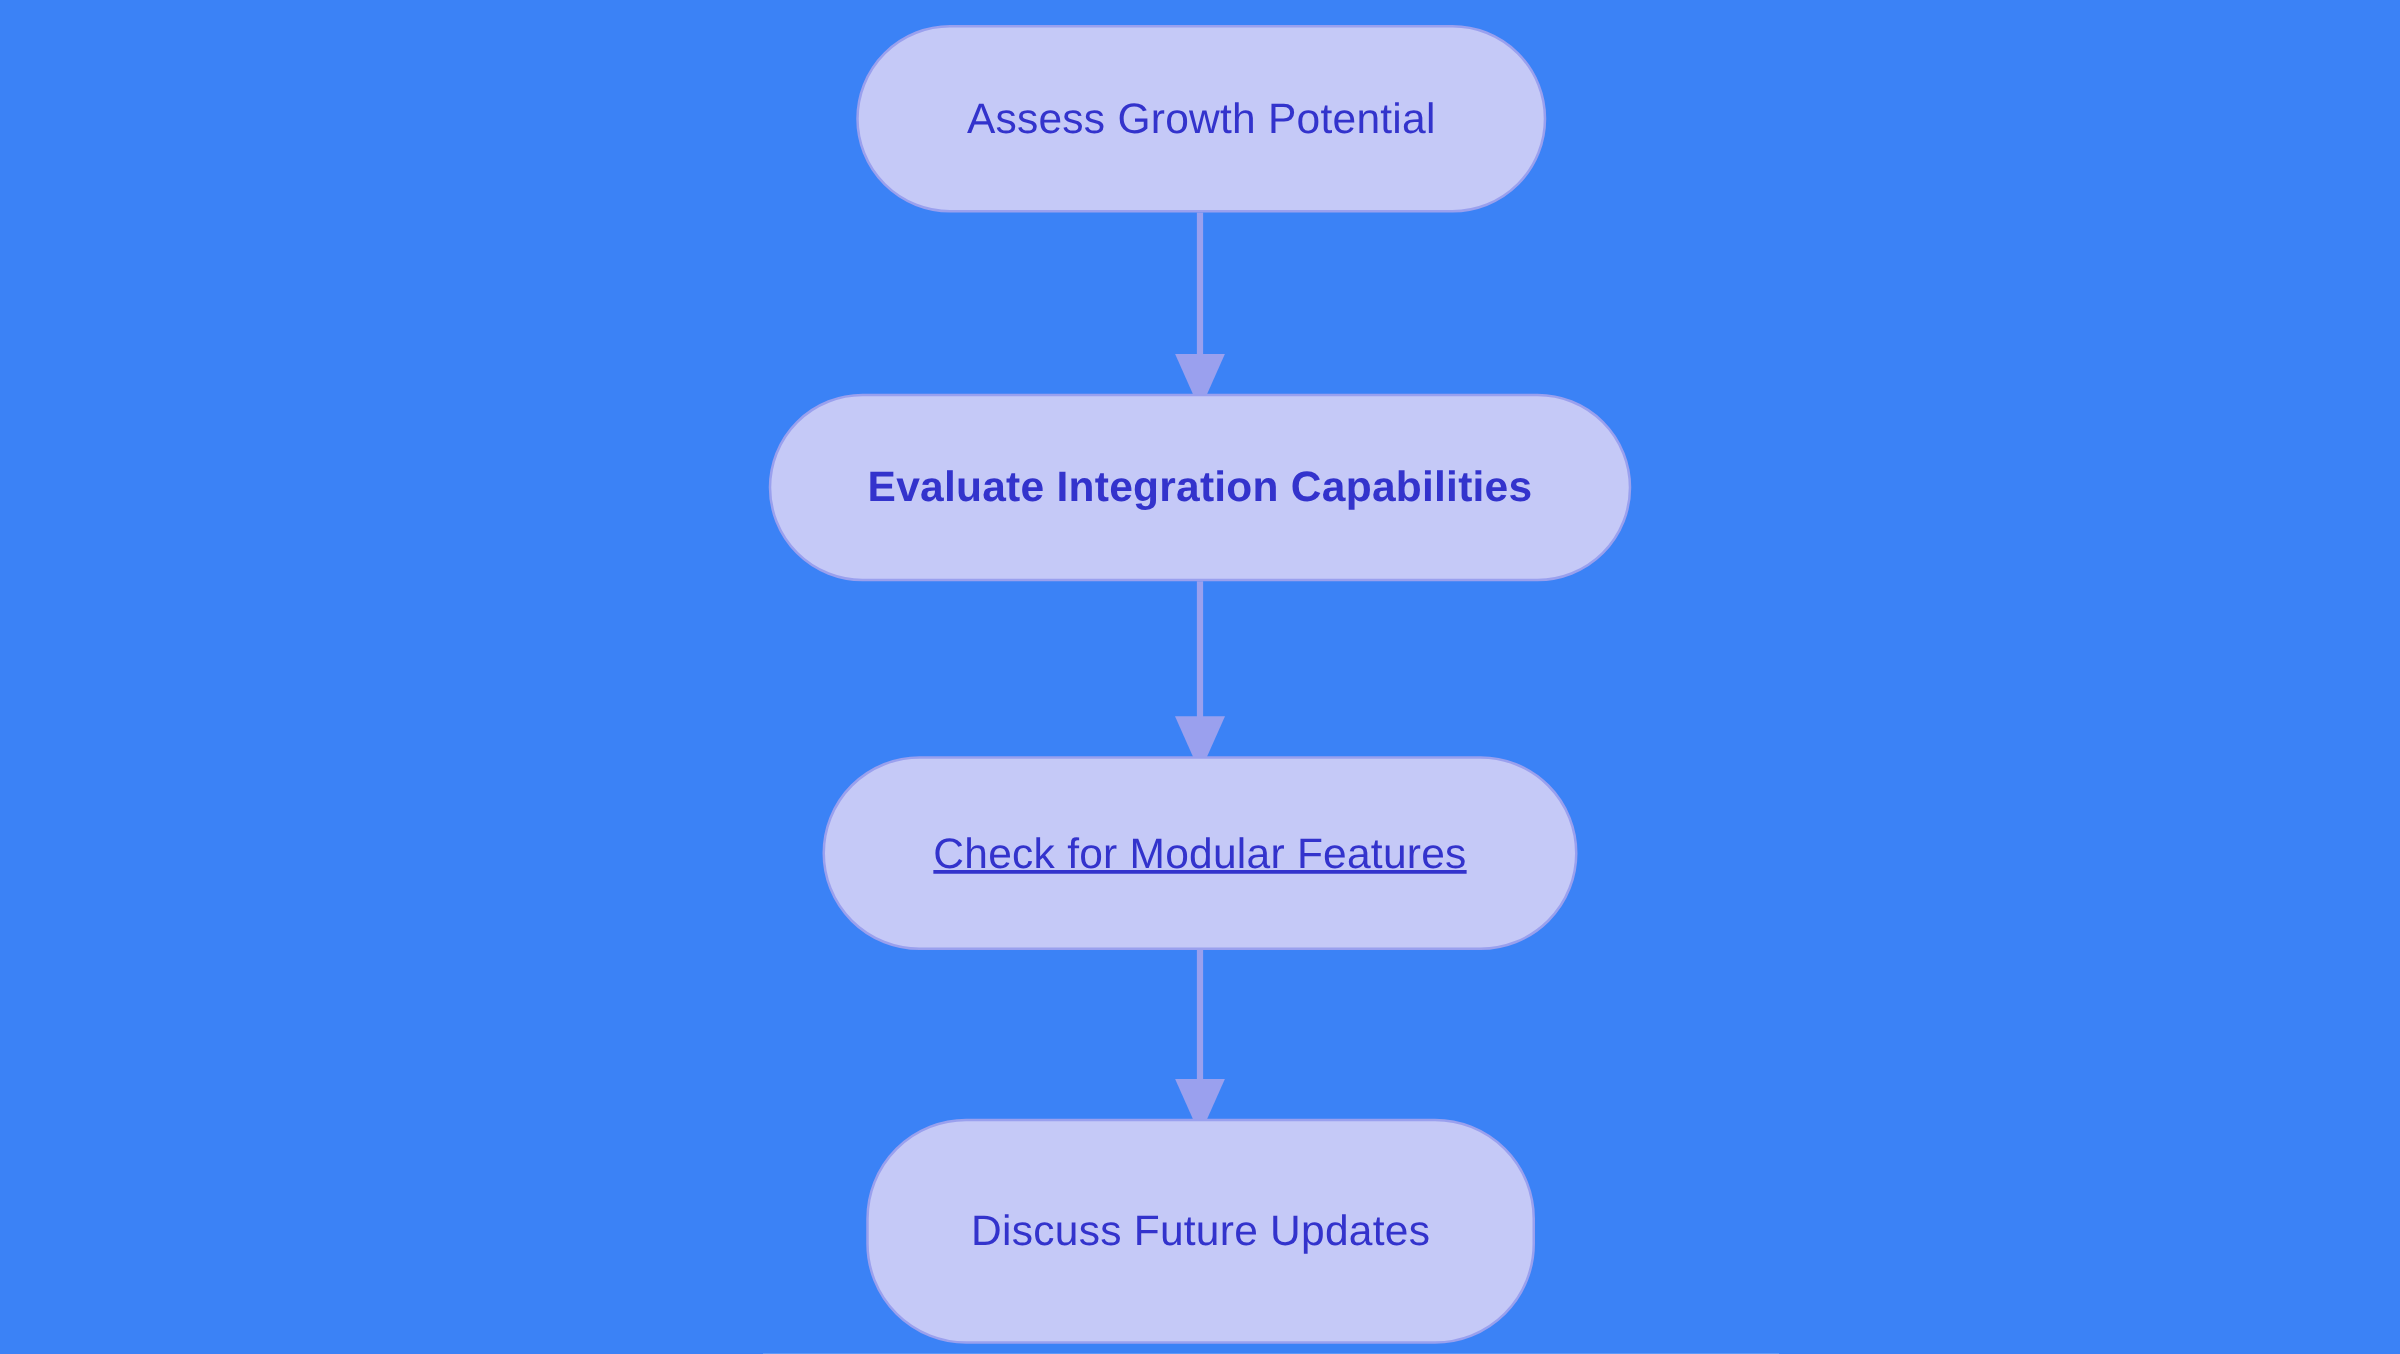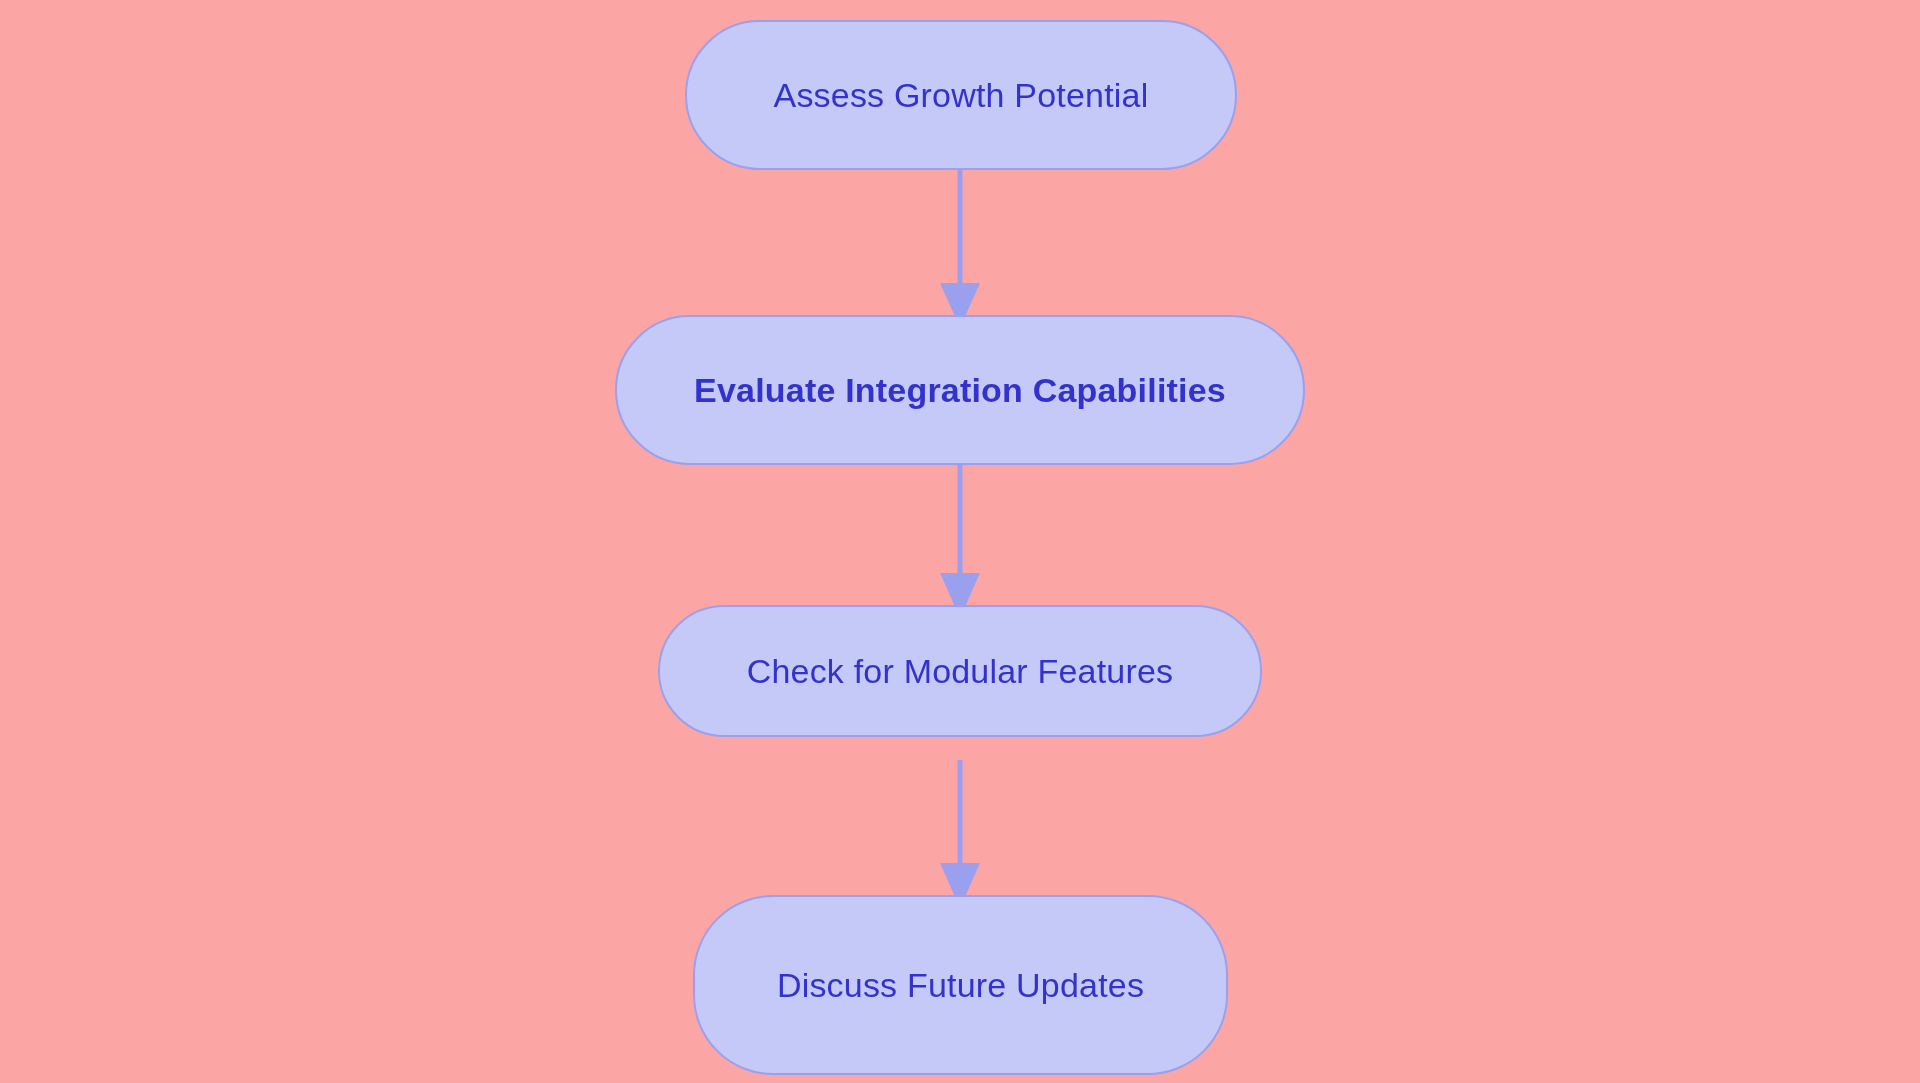--- a/index.html
+++ b/index.html
@@ -12,21 +12,21 @@
     height: 1083px;
     background: #ffffff;
     font-family: "Liberation Sans", sans-serif;
     overflow: hidden;
   }
 
   #flowchart {
     position: relative;
     width: 1920px;
     height: 1083px;
-    background: #fca5a5;
+    background: #3b82f6;
   }
 
   .node {
     position: absolute;
     box-sizing: border-box;
     display: flex;
     align-items: center;
     justify-content: center;
     background: #c5c9f7;
     border: 2px solid #9aa0ee;
@@ -56,21 +56,22 @@
     left: 615px;
     top: 315px;
     width: 690px;
     height: 150px;
     font-weight: bold;
   }
   #node-2 {
     left: 658px;
     top: 605px;
     width: 604px;
-    height: 132px;
+    height: 155px;
+    text-decoration: underline;
   }
   #node-3 {
     left: 693px;
     top: 895px;
     width: 535px;
     height: 180px;
     text-align: center;
   }
 
   

